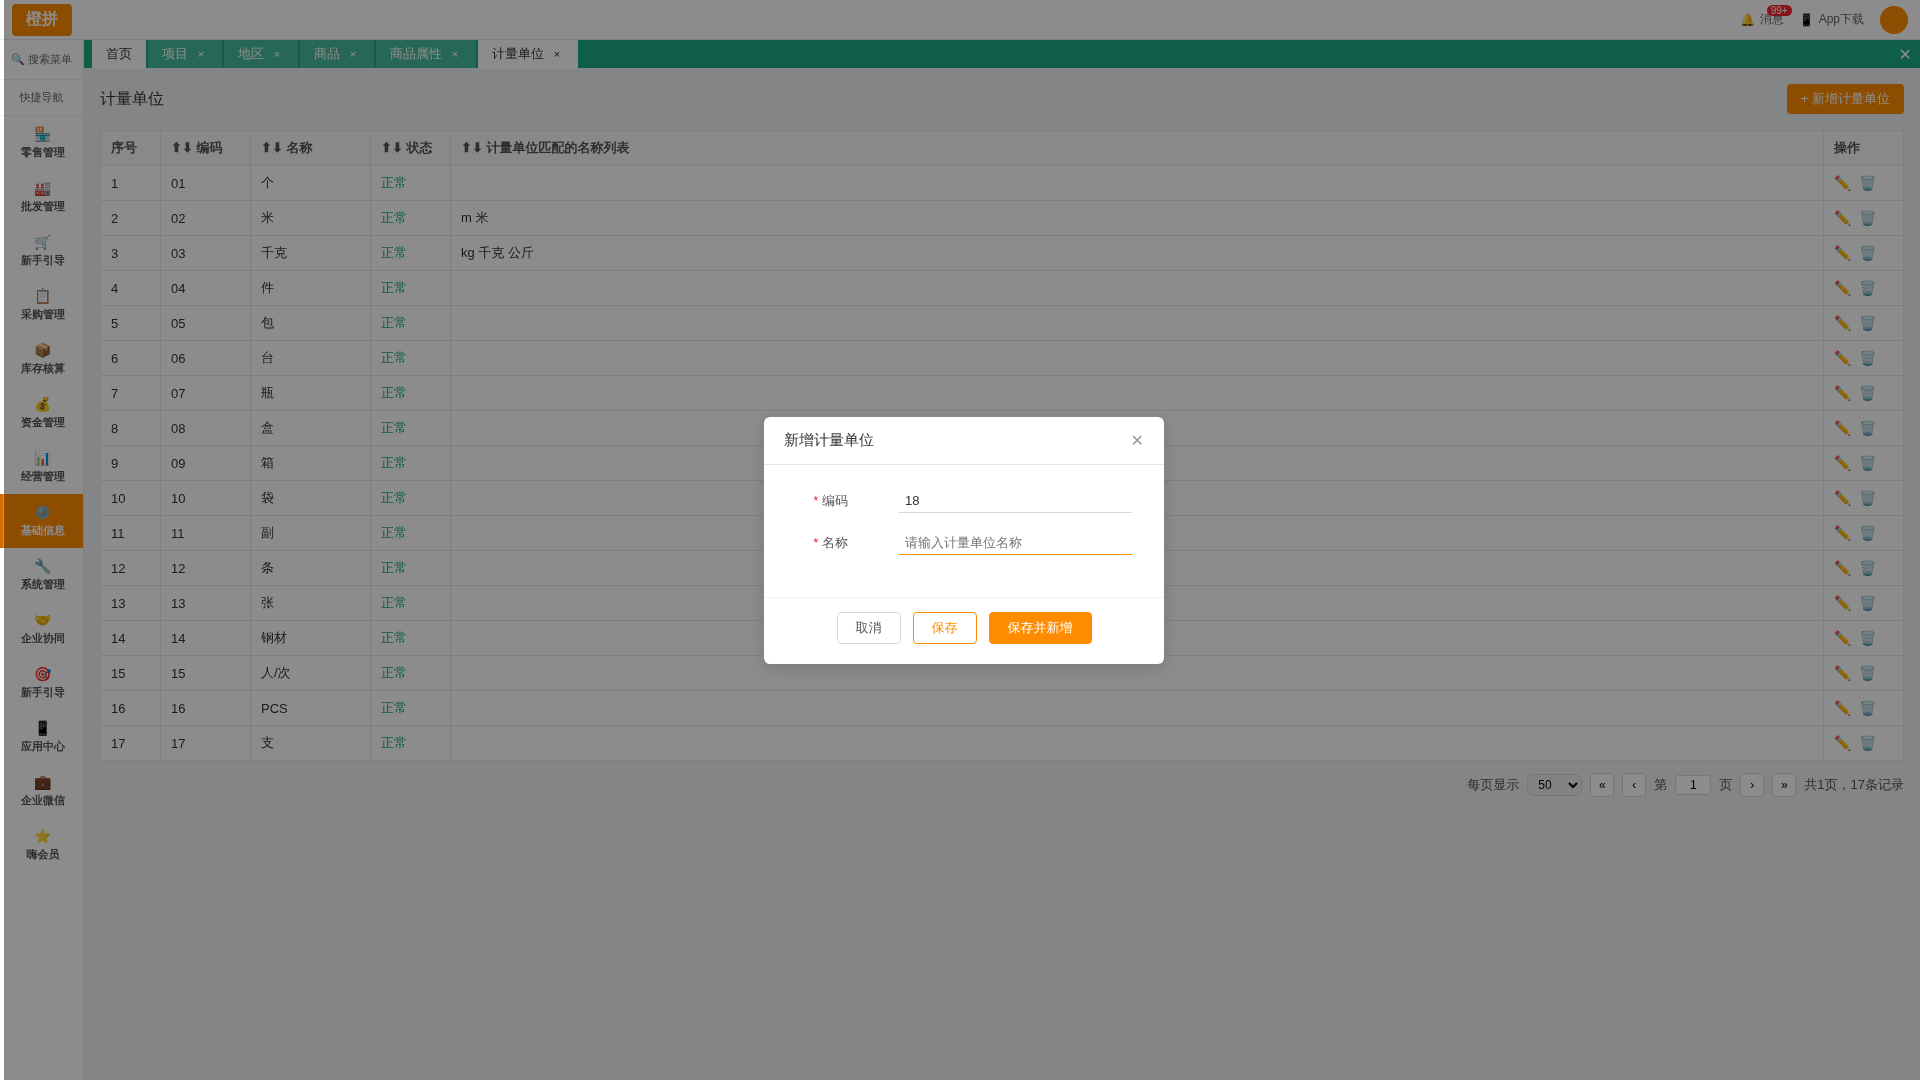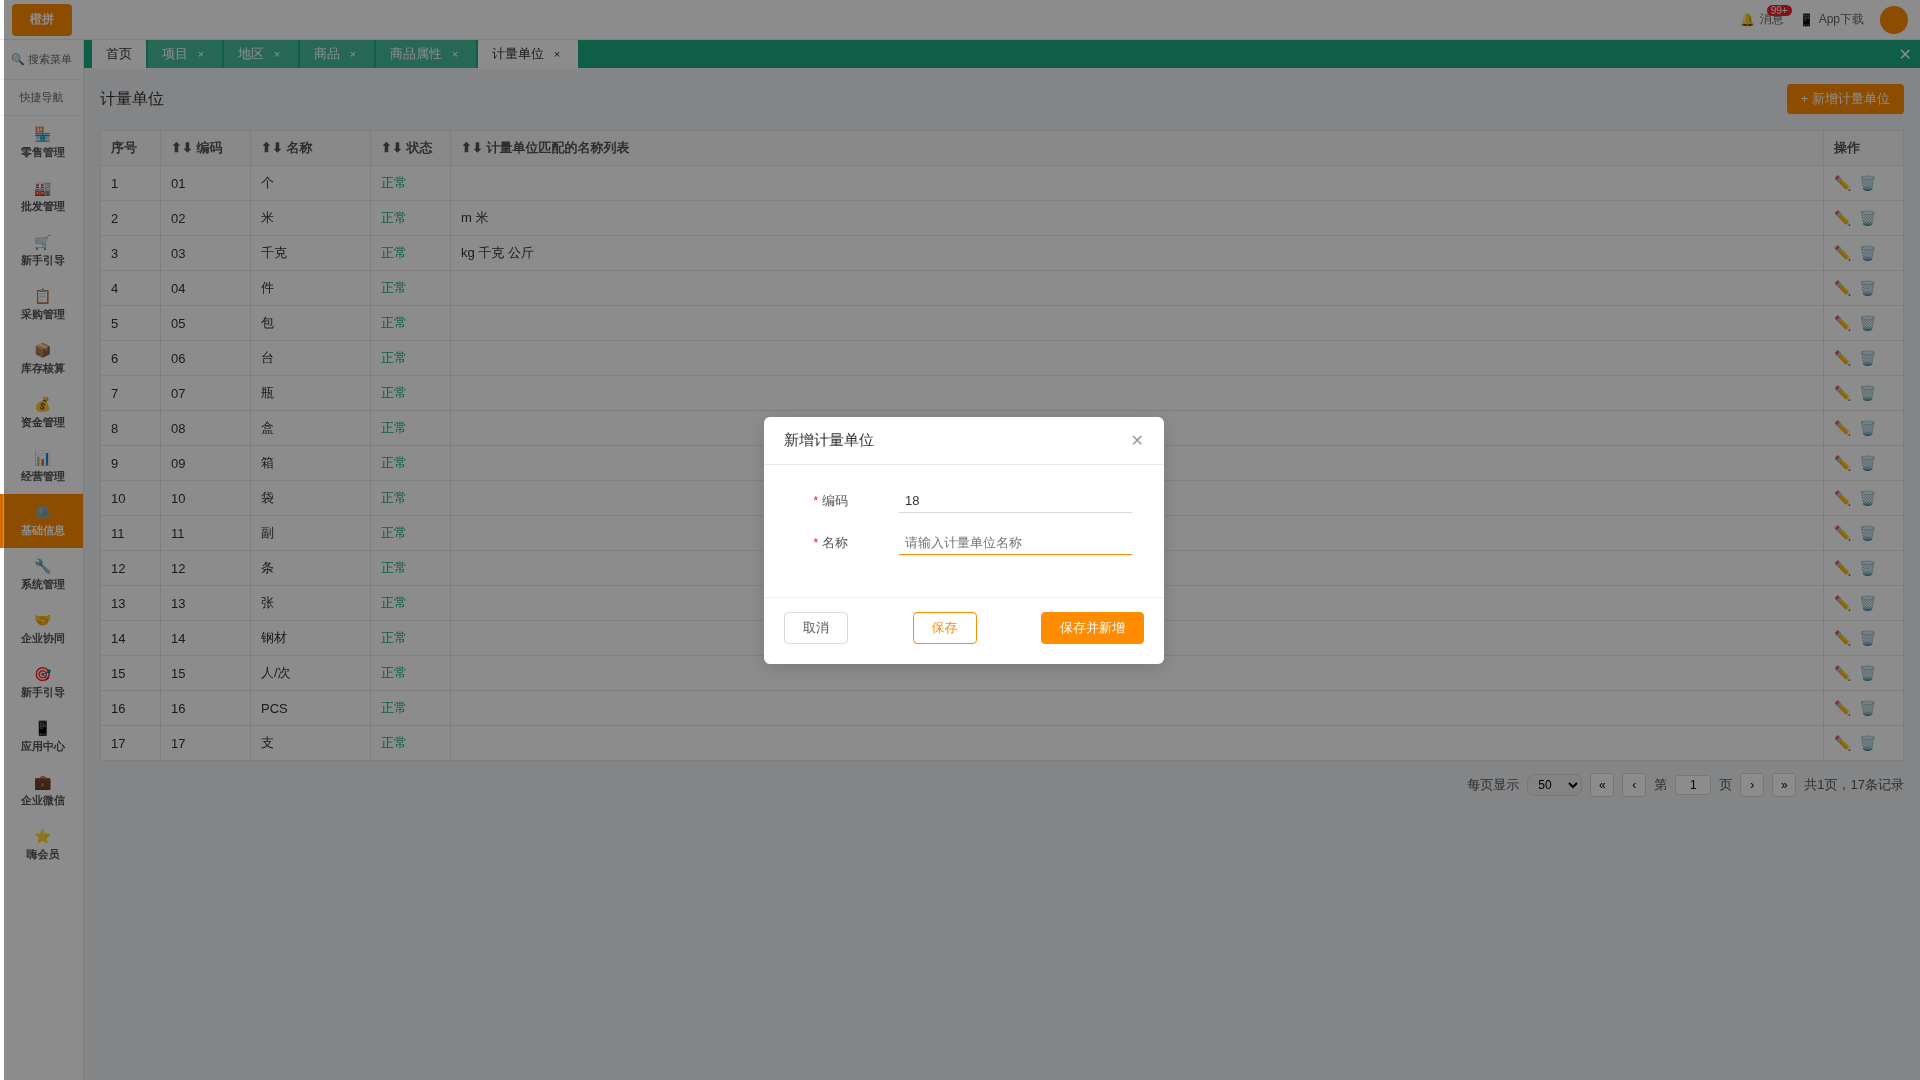--- a/index.html
+++ b/index.html
@@ -61,40 +61,40 @@
     .modal { background: #fff; border-radius: 6px; width: 400px; box-shadow: 0 4px 20px rgba(0,0,0,0.15); overflow: hidden; }
     .modal-header { display: flex; align-items: center; justify-content: space-between; padding: 14px 20px; border-bottom: 1px solid #e8e8e8; }
     .modal-title { font-size: 15px; font-weight: 500; color: #333; }
     .modal-close { cursor: pointer; color: #999; font-size: 16px; background: none; border: none; }
     .modal-body { padding: 24px 32px; }
     .form-row { display: flex; align-items: center; margin-bottom: 18px; gap: 43px; }
     .form-label { width: 60px; text-align: right; font-size: 13px; color: #555; padding-right: 8px; flex-shrink: 0; }
     .form-label.required::before { content: "* "; color: #f5222d; }
     .form-input { flex: 1; border: none; border-bottom: 1px solid #d9d9d9; padding: 4px 6px; font-size: 13px; outline: none; color: #333; }
     .form-input.active-input { border-bottom-color: #ff8c00; }
-    .modal-footer { display: flex; align-items: center; justify-content: space-between; padding: 14px 20px 20px; gap: 12px; border-top: 1px solid #f0f0f0; }
+    .modal-footer { display: flex; align-items: center; justify-content: center; padding: 14px 20px 20px; gap: 12px; border-top: 1px solid #f0f0f0; }
     .btn-cancel { background: #fff; border: 1px solid #d9d9d9; border-radius: 4px; padding: 6px 18px; cursor: pointer; font-size: 13px; color: #555; }
     .btn-save { background: #fff; border: 1px solid #ff8c00; color: #ff8c00; border-radius: 4px; padding: 6px 18px; cursor: pointer; font-size: 13px; }
     .btn-save-new { background: #ff8c00; border: 1px solid #ff8c00; color: #fff; border-radius: 4px; padding: 6px 18px; cursor: pointer; font-size: 13px; }
 
     .col-seq { width: 60px; }
     .col-code { width: 90px; }
     .col-name { width: 120px; }
     .col-status { width: 80px; }
     .col-action { width: 80px; }
   </style>
 </head>
 <body>
 
 <div class="app-wrapper">
 
   <div class="top-bar">
     <div class="logo-area">
       <div class="logo-img">
-        <span style="font-size:12px; font-weight:bold;">橙拼</span>
+        <span style="font-size:16px; font-weight:bold;">橙拼</span>
       </div>
     </div>
     <div class="top-nav-area">
       
     </div>
     <div class="top-right">
       <div class="msg-btn">
         <span>🔔</span>
         <span>消息</span>
         <span class="badge">99+</span>

